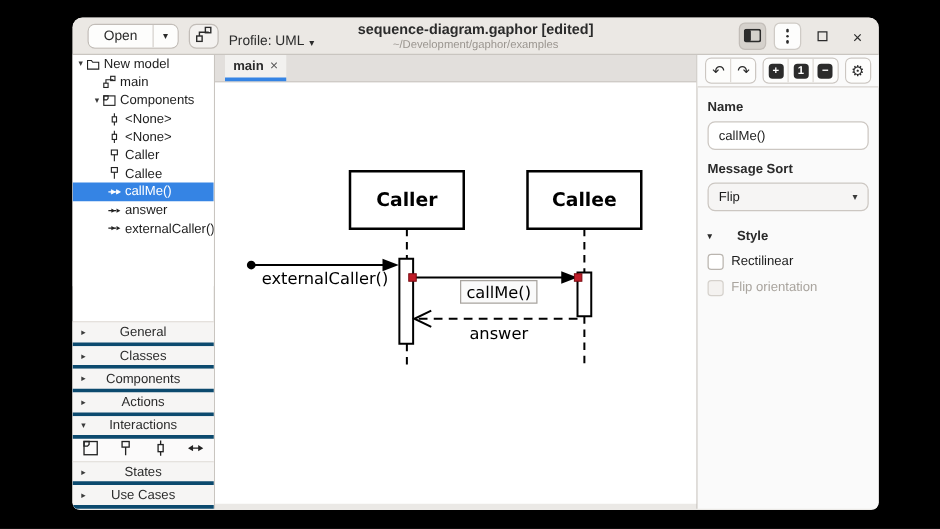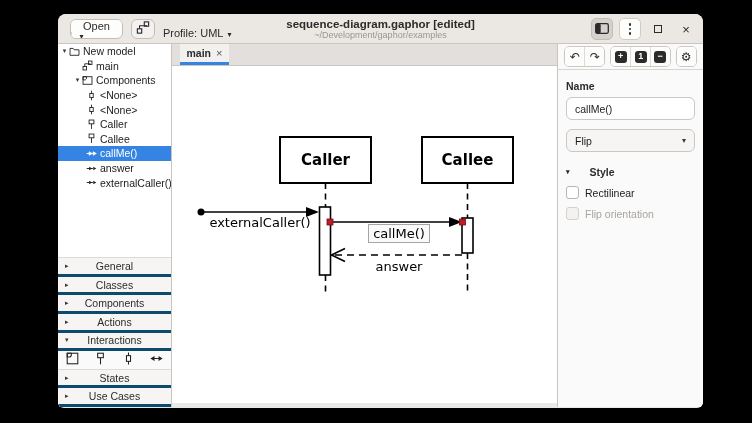--- a/index.html
+++ b/index.html
@@ -12,21 +12,21 @@
   
   .headerbar { position:relative; height:30px; background:#ebe8e4;
                border-bottom:1px solid #c9c5c0; display:flex; align-items:center; }
   .hb-left { display:flex; align-items:center; gap:8px; padding-left:12px; z-index:2; }
   .hb-right { position:absolute; right:6px; top:0; height:30px; display:flex; align-items:center; gap:6px; z-index:2; }
   .hb-title { position:absolute; left:0; right:0; top:0; height:30px; display:flex;
               flex-direction:column; align-items:center; justify-content:center; z-index:1; }
   .hb-title .title { font-size:11.5px; font-weight:bold; color:#2b2b2b; line-height:12px; }
   .hb-title .subtitle { font-size:9px; color:#9a958f; line-height:10px; }
   .split-btn { display:flex; height:20px; border:1px solid #c2bdb8; border-radius:6px; overflow:hidden;
-               background:#fdfdfc;flex-direction:column; }
+               background:#fdfdfc; }
   .split-btn .main-part { padding:0 12px; font-size:11px; color:#2b2b2b; background:#fdfdfc;
                border:none; cursor:pointer; }
   .split-btn .caret-part { width:20px; border:none; border-left:1px solid #d6d2cd; background:#fdfdfc;
                font-size:8px; color:#2b2b2b; cursor:pointer; }
   .tool-btn { height:20px; min-width:24px; border:1px solid #c2bdb8; border-radius:6px;
               background:#f4f2f0; display:flex; align-items:center; justify-content:center; cursor:pointer; }
   .flat-btn { height:20px; border:none; background:transparent; font-size:11px; color:#2b2b2b;
               display:flex; align-items:flex-end; gap:4px; cursor:pointer; }
   .flat-btn .caret { font-size:8px; }
   .wc-btn { width:22px; height:22px; border:none; border-radius:5px; background:transparent;
@@ -99,21 +99,21 @@
   .plabel { font-size:10.5px; font-weight:bold; color:#2b2b2b; margin-bottom:5px; }
   .pinput { width:100%; height:23px; border:1px solid #ccc7c2; border-radius:6px; background:#fff;
             font-size:10.5px; color:#1c1c1c; padding:0 8px; font-family:"Liberation Sans",sans-serif; }
   .pselect { width:100%; height:23px; border:1px solid #ccc7c2; border-radius:6px; background:#f6f5f4;
              font-size:10.5px; color:#1c1c1c; padding:0 8px; display:flex; align-items:center;
              justify-content:space-between; cursor:pointer; margin-bottom:14px; }
   .pselect .caret { font-size:8px; color:#3a3a3a; }
   .pexpander { font-size:10.5px; font-weight:bold; color:#2b2b2b; display:flex; align-items:center;
                gap:20px; margin-bottom:8px; cursor:pointer; }
   .pexpander .arrow { font-size:7px; }
-  .chkrow { display:flex; align-items:center; gap:6px; margin-bottom:8px; font-size:10.5px; color:#1c1c1c;
+  .chkrow { display:flex; align-items:flex-start; gap:6px; margin-bottom:8px; font-size:10.5px; color:#1c1c1c;
             cursor:pointer; }
   .chkbox { width:13px; height:13px; border:1px solid #bab5af; border-radius:3px; background:#fff; flex:none; }
   .chkrow.disabled { color:#a9a49e; cursor:default; }
   .chkrow.disabled .chkbox { border-color:#d5d1cc; background:#f4f2f0; }
   .mt8 { margin-top:2px; } .gap { height:9px; }
 </style>
 </head>
 <body>
 
 <div class="window">
@@ -424,20 +424,21 @@
         <div class="pt-group">
           <button class="pt-btn">
               <span>⚙</span>
             </button>
         </div>
       </div>
       <div class="props-body">
         <div class="plabel mt8">Name</div>
         <input class="pinput" type="text" value="callMe()" style="">
         <div class="gap"></div>
+        <div class="plabel">Message Sort</div>
         <div class="pselect">
           <span>Flip</span>
           <span class="caret">▾</span>
         </div>
         <div class="pexpander">
           <span class="arrow">▾</span>
           <span>Style</span>
         </div>
         <div class="chkrow">
           <span class="chkbox"></span>

